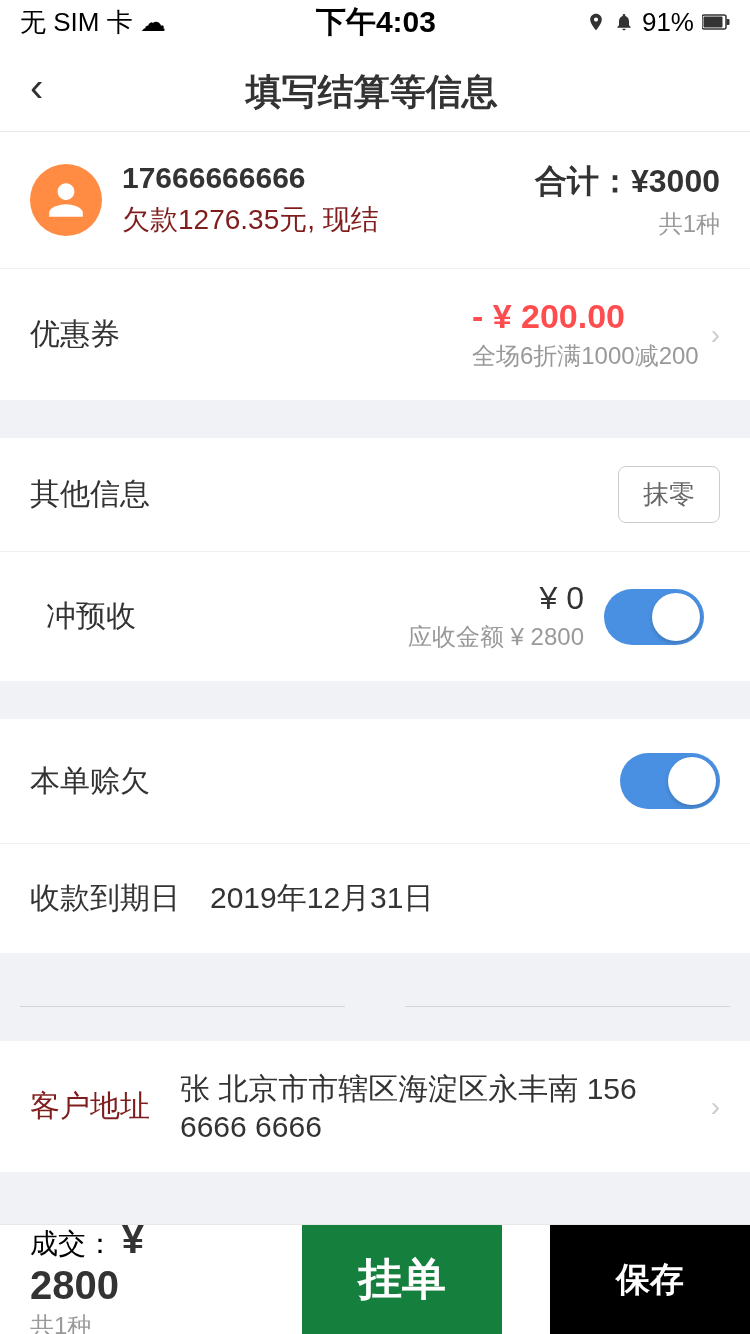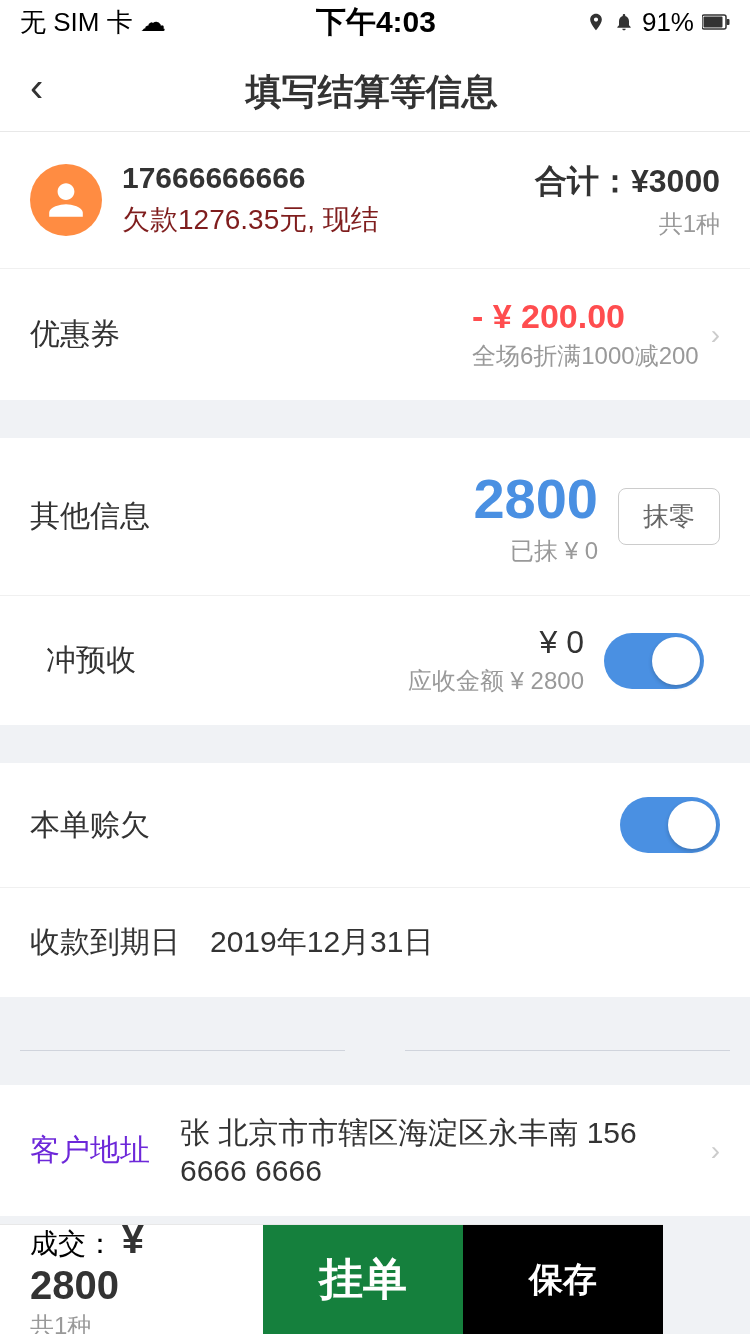--- a/index.html
+++ b/index.html
@@ -198,41 +198,42 @@
     .separator-text { font-size: 26px; color: #aaa; }
 
     
     .address-row {
       background: #fff;
       padding: 28px 30px;
       display: flex;
       align-items: center;
       justify-content: space-between;
     }
-    .address-label { font-size: 30px; color: #6d28d9; flex-shrink: 0; margin-right: 30px; }
+    .address-label { font-size: 30px; color: #7f1d1d; flex-shrink: 0; margin-right: 30px; }
     .address-value { font-size: 30px; color: #333; flex: 1; }
     .address-right { display: flex; align-items: center; }
 
     
     .empty-area {
       height: 200px;
       background: #f0f2f5;
     }
 
     
     .bottom-bar {
       position: fixed;
       bottom: 0;
       left: 0;
-      width: 663px;
+      width: 750px;
       height: 110px;
       background: #fff;
       display: flex;
       align-items: center;
       border-top: 1px solid #e8e8e8;
+      gap: 48px;
     }
     .bottom-summary {
       flex: 1;
       padding: 0 30px;
     }
     .bottom-deal-amount { font-size: 40px; font-weight: 700; color: #333; }
     .bottom-count { font-size: 24px; color: #999; margin-top: 2px; }
     .btn-hang {
       width: 200px;
       height: 110px;
@@ -320,24 +321,20 @@
     </div>
   </div>
 </div>
 
 <div class="divider-section"></div>
 
 <div class="section">
   <div class="amount-row">
     <span class="row-label">其他信息</span>
     <div class="amount-right">
-      <div>
-        <div class="amount-value">2800</div>
-        <div class="amount-sub">已抹  ¥ 0</div>
-      </div>
       <button class="eraser-btn">抹零</button>
     </div>
   </div>
 
   <div class="prereceive-row">
     <span class="row-label">冲预收</span>
     <div class="prereceive-right">
       <div class="prereceive-amount-block">
         <div class="prereceive-amount">¥ 0</div>
         <div class="prereceive-sub">应收金额 ¥ 2800</div>

